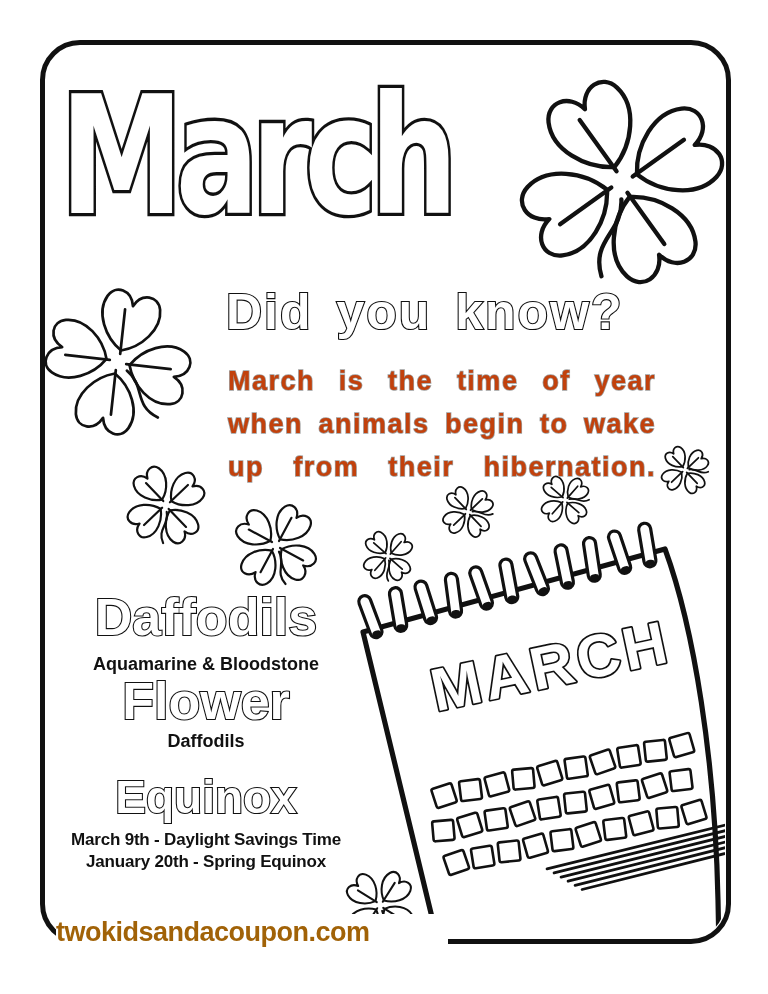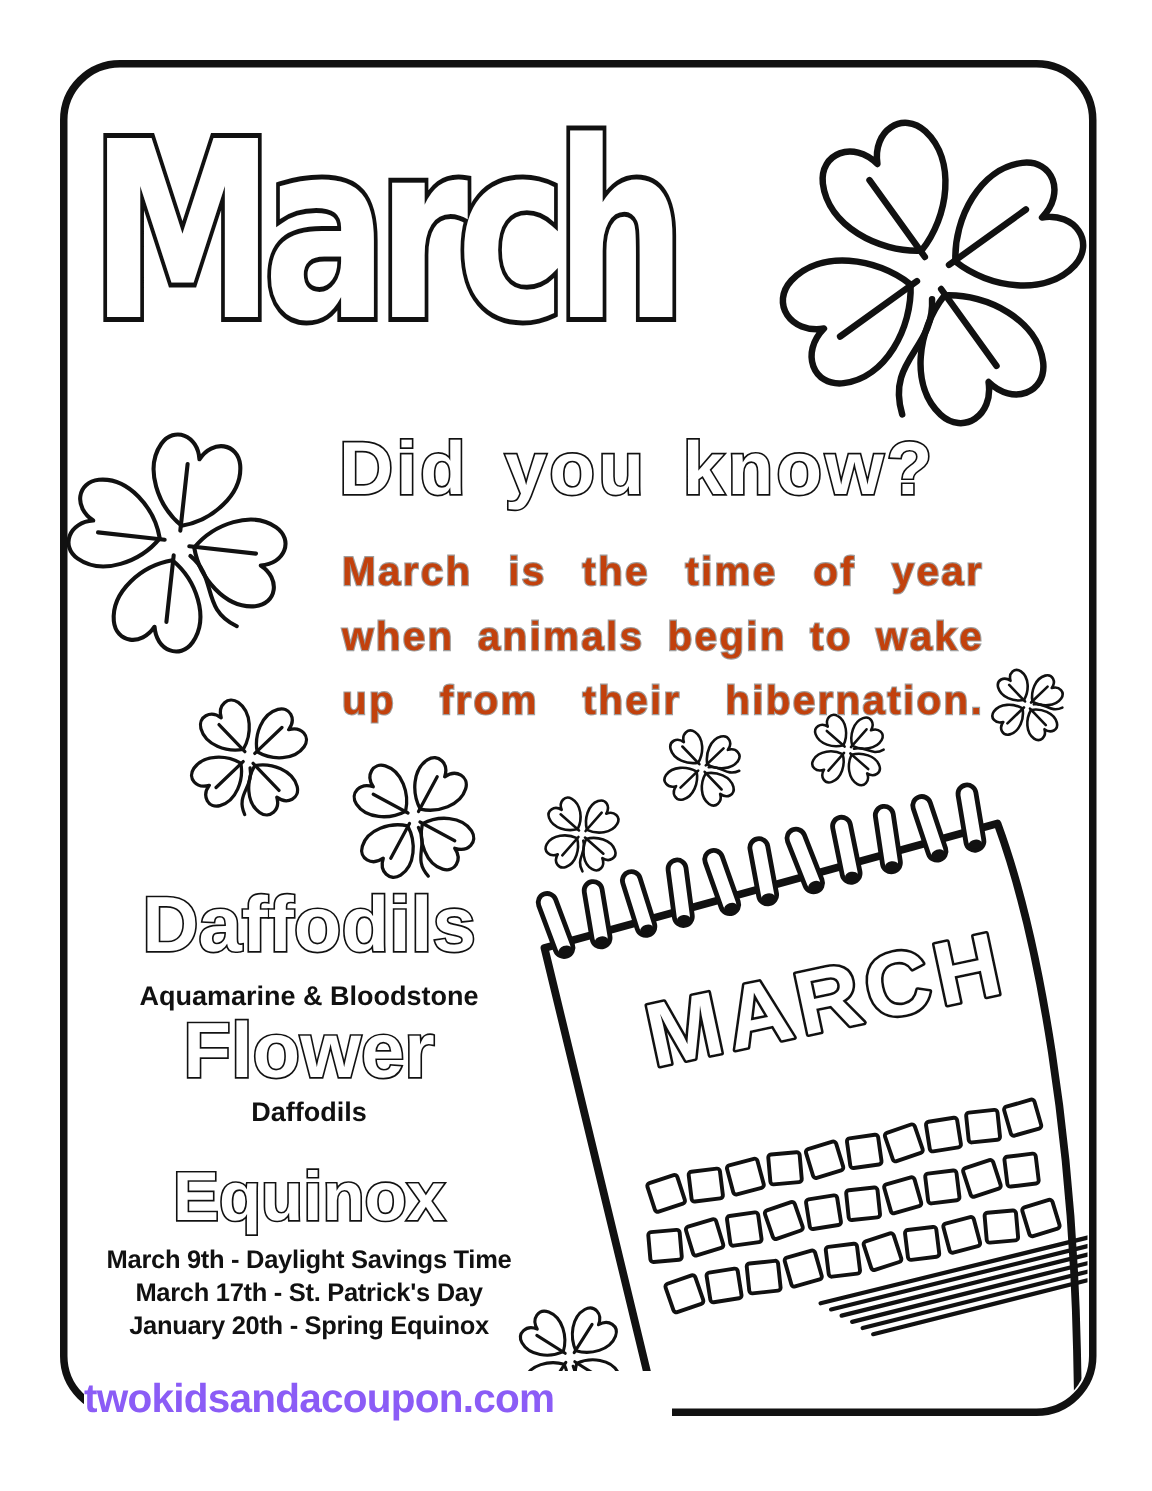--- a/index.html
+++ b/index.html
@@ -17,21 +17,21 @@
   .jline{text-align:justify;text-align-last:justify;height:43px;}
   .leftcol{left:24px;width:364px;text-align:center;z-index:2;}
   .h-big{font-size:52px;line-height:58px;}
   .h-mid{font-size:46px;line-height:54px;}
   .solid{color:#111;font-weight:bold;}
   .val{font-size:18px;line-height:20px;}
   .holiday-list{font-size:17px;line-height:22px;letter-spacing:-0.2px;}
   .frame{left:40px;top:40px;width:691px;height:904px;border:5px solid #111;border-radius:40px;
          box-sizing:border-box;z-index:3;pointer-events:none;}
   .footer{left:56px;top:914px;width:392px;height:38px;background:#fff;z-index:4;
-          font-size:27px;font-weight:bold;color:#8b5cf6;letter-spacing:-0.5px;line-height:36px;}
+          font-size:27px;font-weight:bold;color:#a16207;letter-spacing:-0.5px;line-height:36px;}
   svg.art{position:absolute;left:0;top:0;z-index:1;}
 </style>
 </head>
 <body>
 
 <div class="page">
 
   <svg class="art" width="768" height="994" viewBox="0 0 768 994">
     <defs>
       <g id="leafg">
@@ -147,21 +147,20 @@
 
   <div class="abs leftcol ol h-big" style="top:588px">Daffodils</div>
   <div class="abs leftcol solid val" style="top:654px">Aquamarine &amp; Bloodstone</div>
 
   <div class="abs leftcol ol h-big" style="top:672px">Flower</div>
   <div class="abs leftcol solid val" style="top:731px">Daffodils</div>
 
   <div class="abs leftcol ol h-mid" style="top:770px">Equinox</div>
   <div class="abs leftcol solid holiday-list" style="top:829px">
     <div>March 9th - Daylight Savings Time</div>
-    <div>March 17th - St. Patrick's Day</div>
     <div>January 20th - Spring Equinox</div>
   </div>
 
   <div class="abs frame"></div>
 
   <div class="abs footer">
     <span>twokidsandacoupon.com</span>
   </div>
 
 </div>

